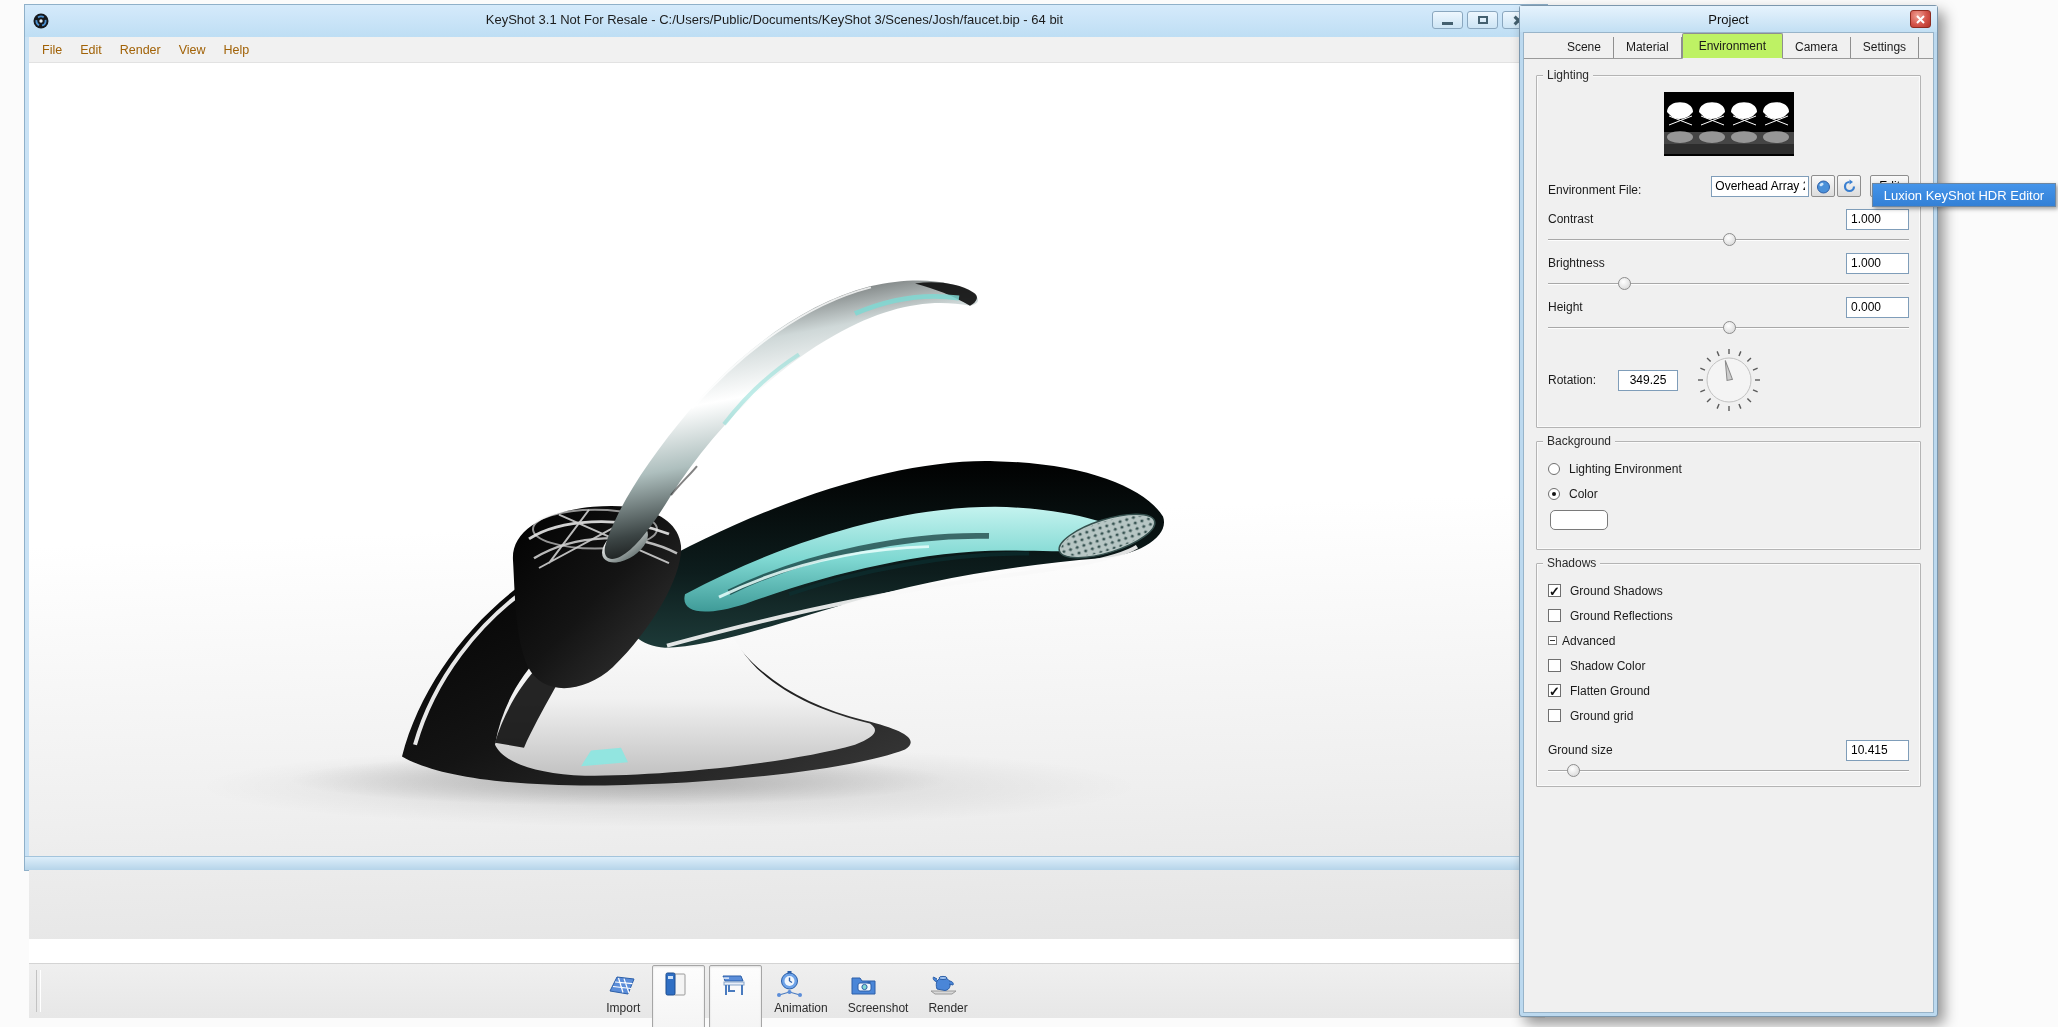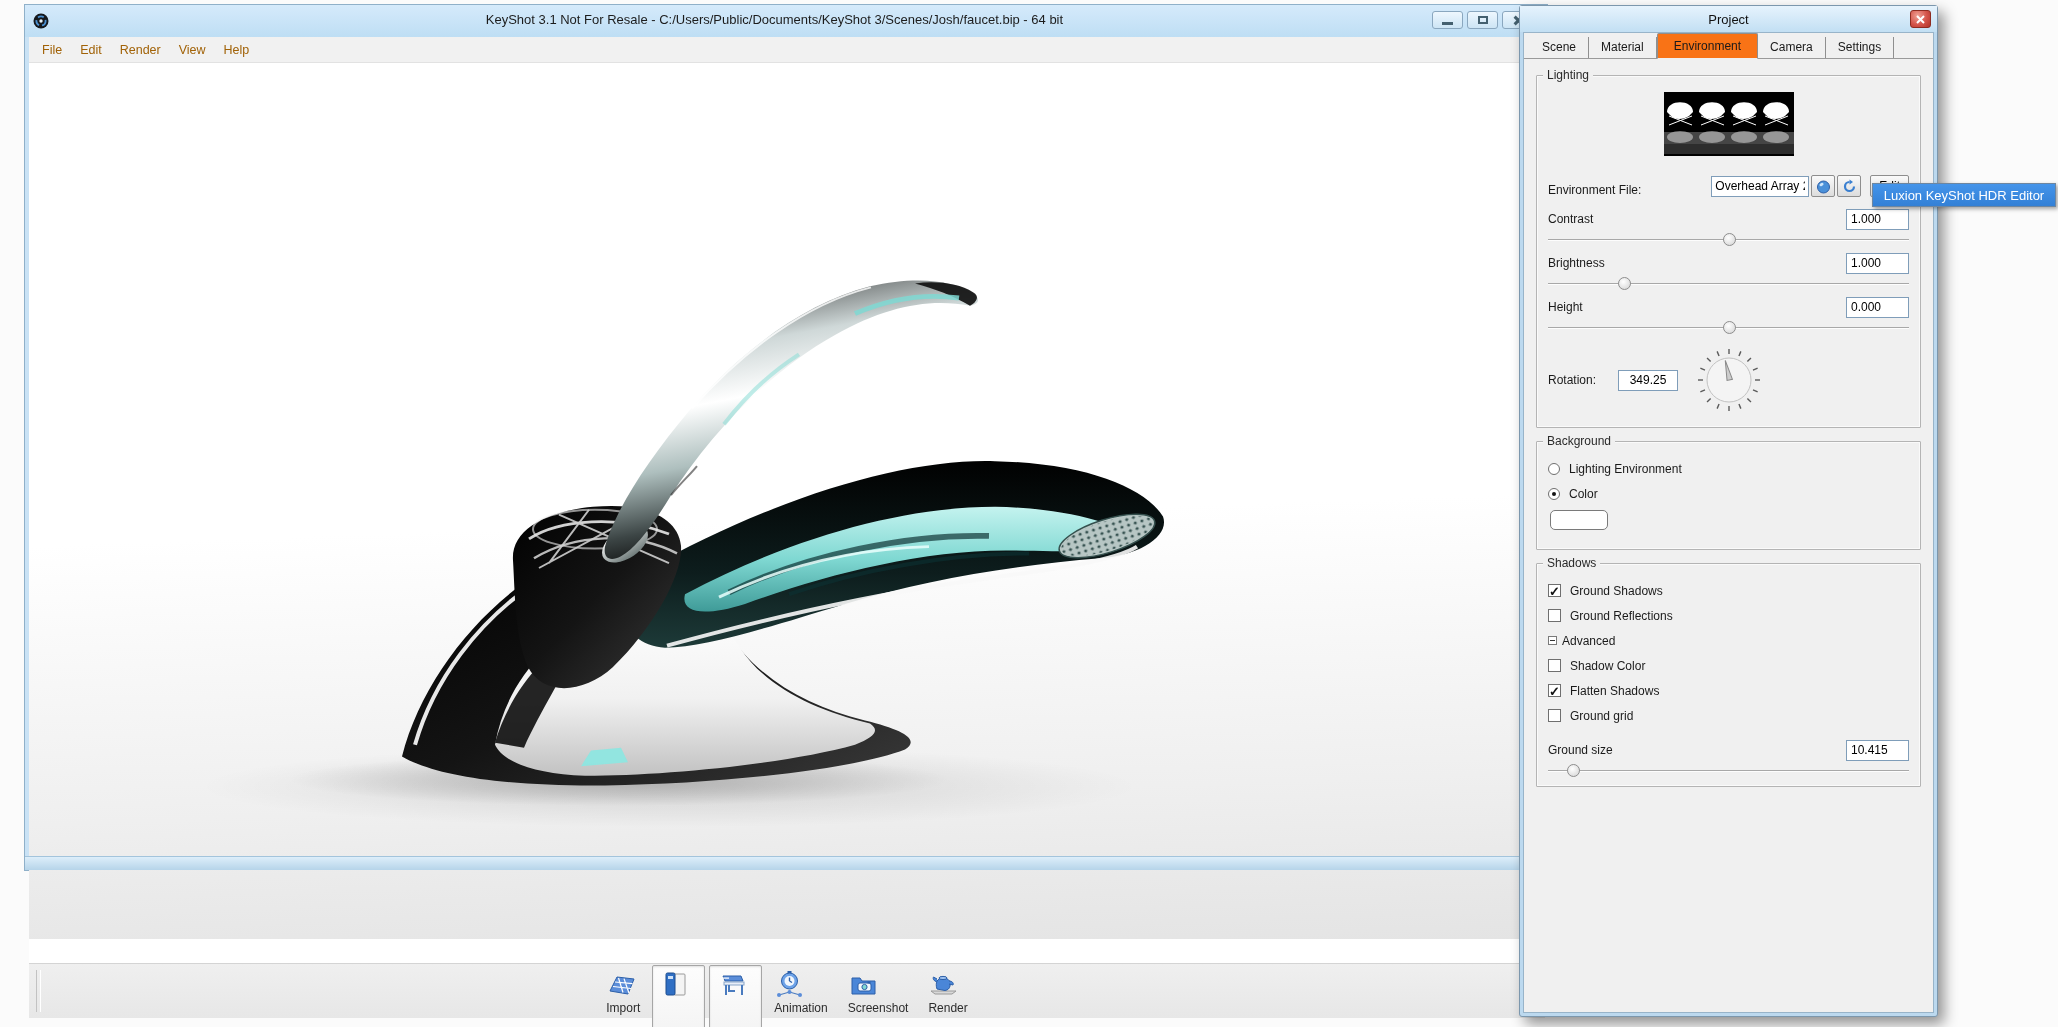--- a/index.html
+++ b/index.html
@@ -57,26 +57,26 @@
   .panel-titlebar { height:26px; background:linear-gradient(#e6f3fd,#c2dff3);
     position:relative; display:flex; align-items:center; justify-content:center; }
   .panel-title { font-size:13px; color:#111; }
   .panel-close { position:absolute; right:6px; top:4px; width:21px; height:18px;
     border:1px solid #8e2b20; border-radius:3px;
     background:radial-gradient(circle at 35% 30%, #f0a195, #d4544a 55%, #b03226);
     display:flex; align-items:center; justify-content:center; }
   .panel-inner { position:absolute; left:3px; right:3px; top:26px; bottom:3px;
     background:#f0f0f0; border:1px solid #98b4c9; }
 
-  .tabs { display:flex; align-items:flex-end; height:26px; padding-left:6px;
-    border-bottom:1px solid #9a9a9a; }
+  .tabs { display:flex; align-items:flex-end; height:26px; padding-left:17px;
+    border-bottom:1px solid #9a9a9a;justify-content:center; }
   .tab { padding:3px 12px 4px; margin-top:4px; font-size:12px; color:#1a1a1a;
     border-right:1px solid #8f8f8f; white-space:nowrap; }
   .tab.active { border:1px solid #8f8f8f; border-bottom:1px solid #f0f0f0;
-    border-radius:2px 2px 0 0; background:#f97316; margin-bottom:-1px;
+    border-radius:2px 2px 0 0; background:#bef264; margin-bottom:-1px;
     padding:5px 16px 5px; margin-top:0; }
 
   .panel-content { padding:16px 12px 0; }
   .groupbox { position:relative; border:1px solid #b4b4b4; border-radius:1px;
     padding:14px 11px 14px; margin-bottom:13px; box-shadow:inset 0 0 0 1px #fafafa; }
   .group-label { position:absolute; top:-8px; left:6px; background:#f0f0f0;
     padding:0 4px; font-size:12px; color:#2a2a2a; }
 
   .thumb-wrap { text-align:center; margin-top:2px; }
   .env-row { display:flex; align-items:center; margin-top:16px; }
@@ -468,21 +468,21 @@
           <span class="expander"></span>
           <span>Advanced</span>
         </div>
 
         <div class="chk-row">
           <span class="chk"></span>
           <span>Shadow Color</span>
         </div>
         <div class="chk-row">
           <span class="chk checked"></span>
-          <span>Flatten Shadows</span>
+          <span>Flatten Ground</span>
         </div>
         <div class="chk-row">
           <span class="chk"></span>
           <span>Ground grid</span>
         </div>
 
         <div class="slider-block">
           <div class="sv-row">
             <span>Ground size</span>
             <input class="val" value="10.415" style="">

